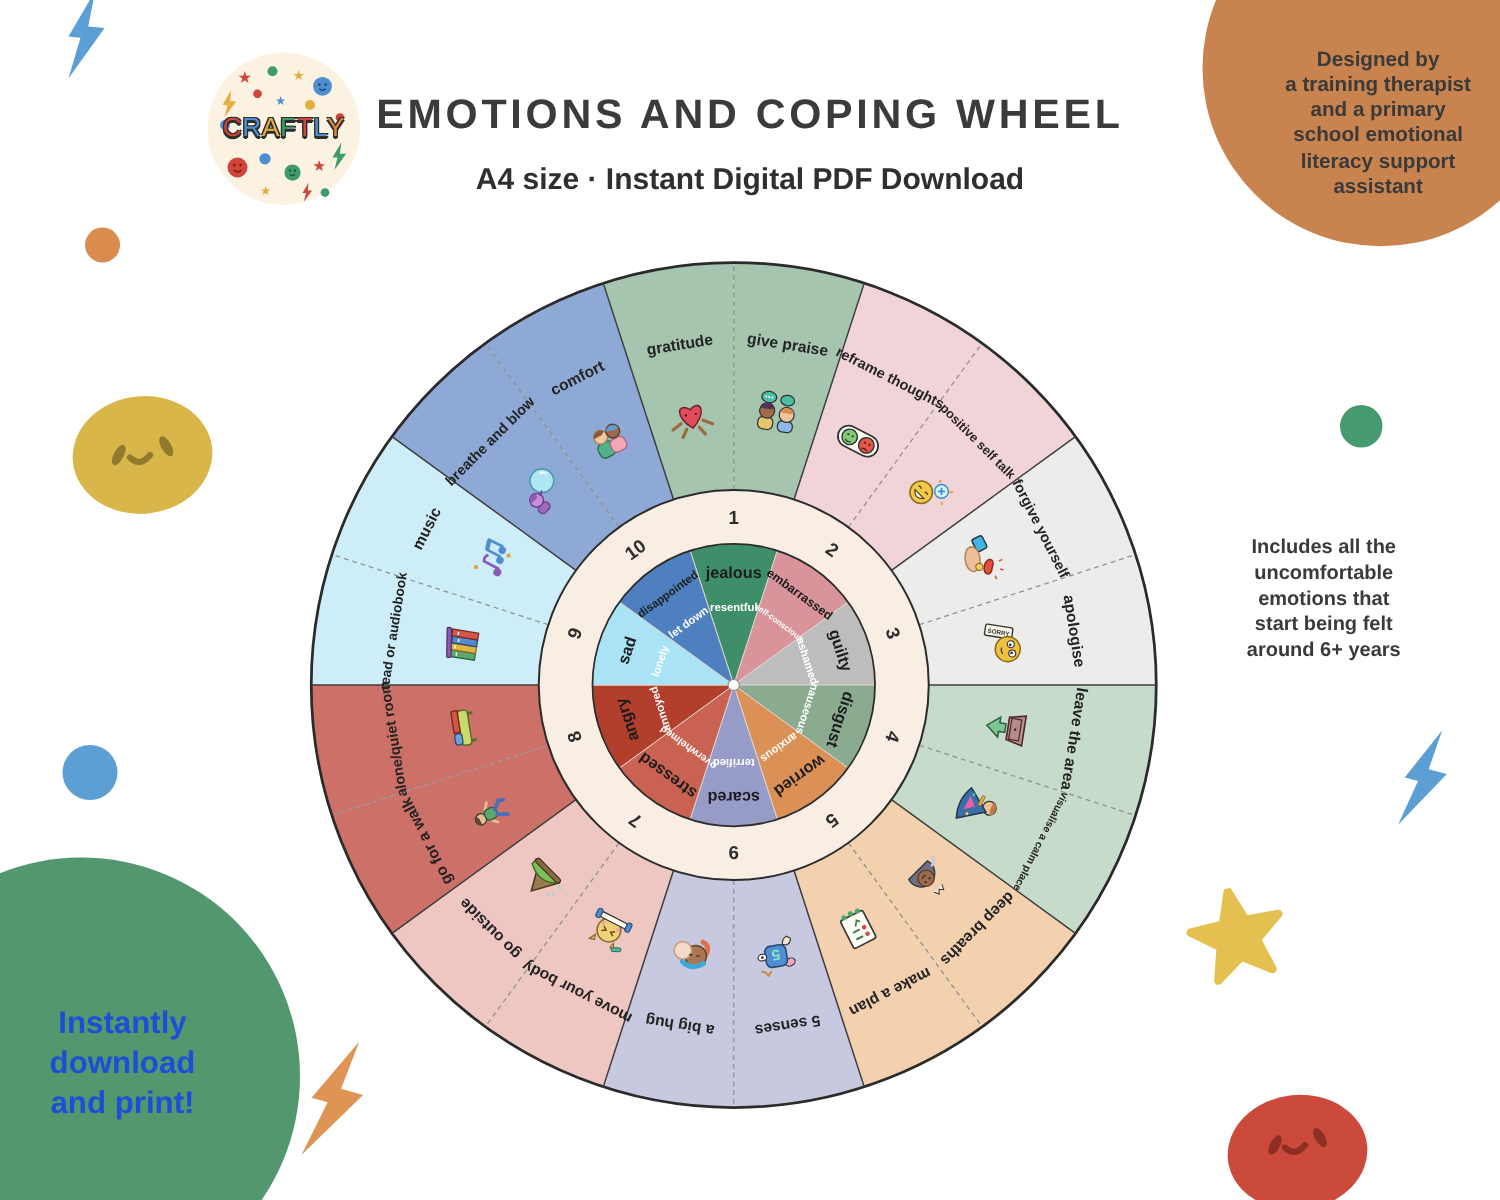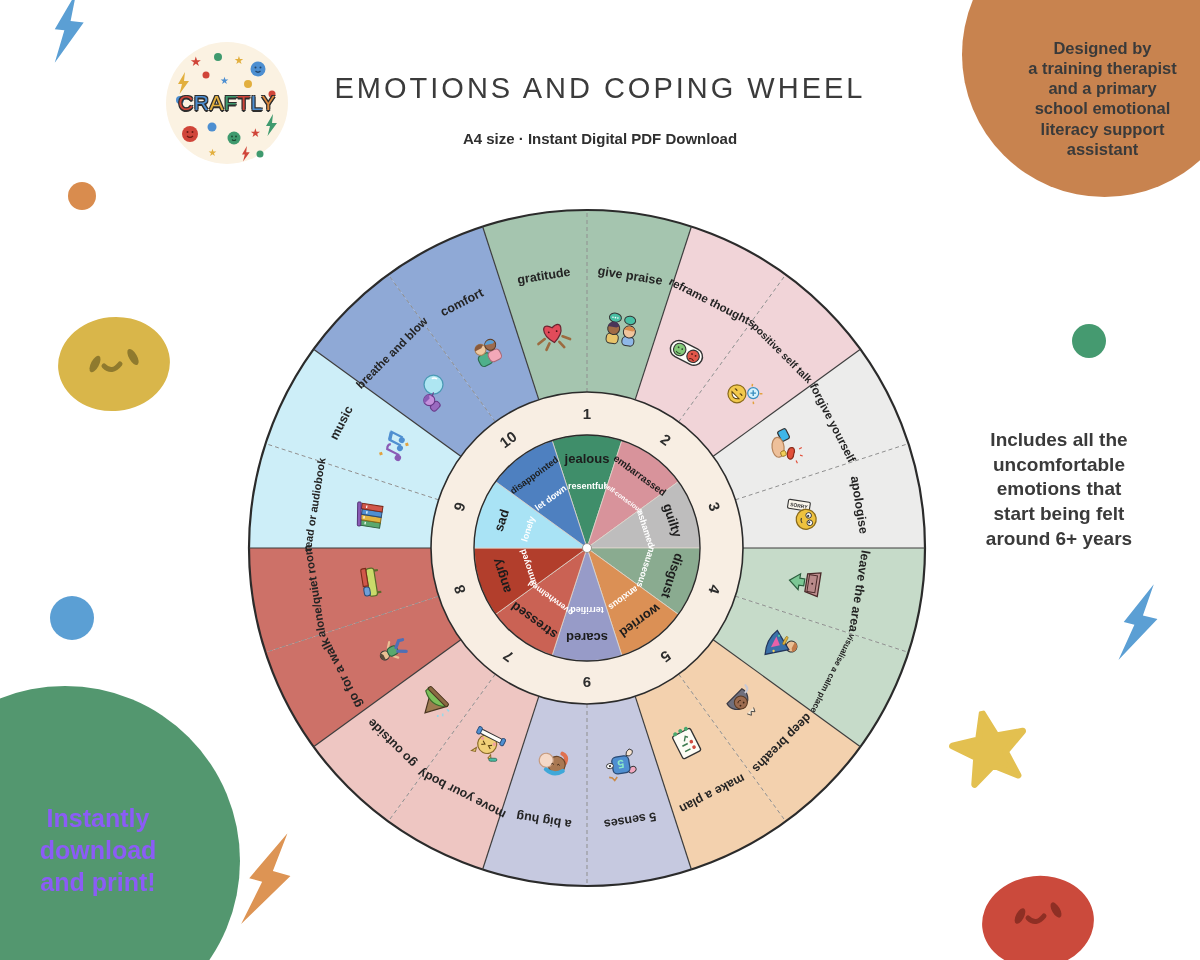--- a/index.html
+++ b/index.html
@@ -8,32 +8,32 @@
   .abs{position:absolute;}
   .circle{position:absolute;border-radius:50%;}
   .badge-text{position:absolute;font-weight:bold;color:#3a3a3a;text-align:center;white-space:pre-line;}
 
   .logo{position:absolute;left:166px;top:42px;width:122px;height:122px;border-radius:50%;
         background:#fbf2e2;display:flex;align-items:center;justify-content:center;}
   .logo-doodles{position:absolute;left:0;top:0;}
   .logo-word{position:relative;font-size:21px;font-weight:normal;letter-spacing:.5px;
         text-shadow:-1px -1px 0 #2e2e2e,1px -1px 0 #2e2e2e,-1px 1px 0 #2e2e2e,1px 1px 0 #2e2e2e,0 2px 0 #2e2e2e;}
 
-  .title{position:absolute;left:250px;top:72px;width:700px;text-align:center;font-size:29px;
-        font-weight:normal;letter-spacing:3px;color:#3b3b3b;}
-  .subtitle{position:absolute;left:250px;top:130px;width:700px;text-align:center;font-size:15px;
+  .title{position:absolute;left:250px;top:72px;width:700px;text-align:center;font-size:33px;
+        font-weight:bold;letter-spacing:3px;color:#3b3b3b;}
+  .subtitle{position:absolute;left:250px;top:130px;width:700px;text-align:center;font-size:24px;
         font-weight:bold;color:#2f2f2f;}
 
   .tr-circle{left:962px;top:-88px;width:285px;height:285px;}
   .tr-text{left:980px;top:38px;width:245px;font-size:16.5px;line-height:1.22;}
 
-  .includes-text{left:948px;top:428px;width:222px;font-size:19px;line-height:1.3;}
+  .includes-text{left:948px;top:428px;width:222px;font-size:16px;line-height:1.3;}
 
   .dl-circle{left:-110px;top:686px;width:350px;height:350px;}
-  .dl-text{left:18px;top:802px;width:160px;font-size:25px;line-height:1.28;color:#8b5cf6;}
+  .dl-text{left:18px;top:802px;width:160px;font-size:25px;line-height:1.28;color:#1d4ed8;}
 
   svg text{font-family:"Liberation Sans",sans-serif;}
 </style>
 </head>
 <body>
 
 <div class="page">
 
   <svg class="abs" style="left:46px;top:-8px;transform:rotate(6deg)" width="46" height="72" viewBox="0 0 36 82">
     <path d="M22 0 L2 44 L13 44 L6 82 L34 33 L19 33 Z" fill="#5b9fd4"></path>

